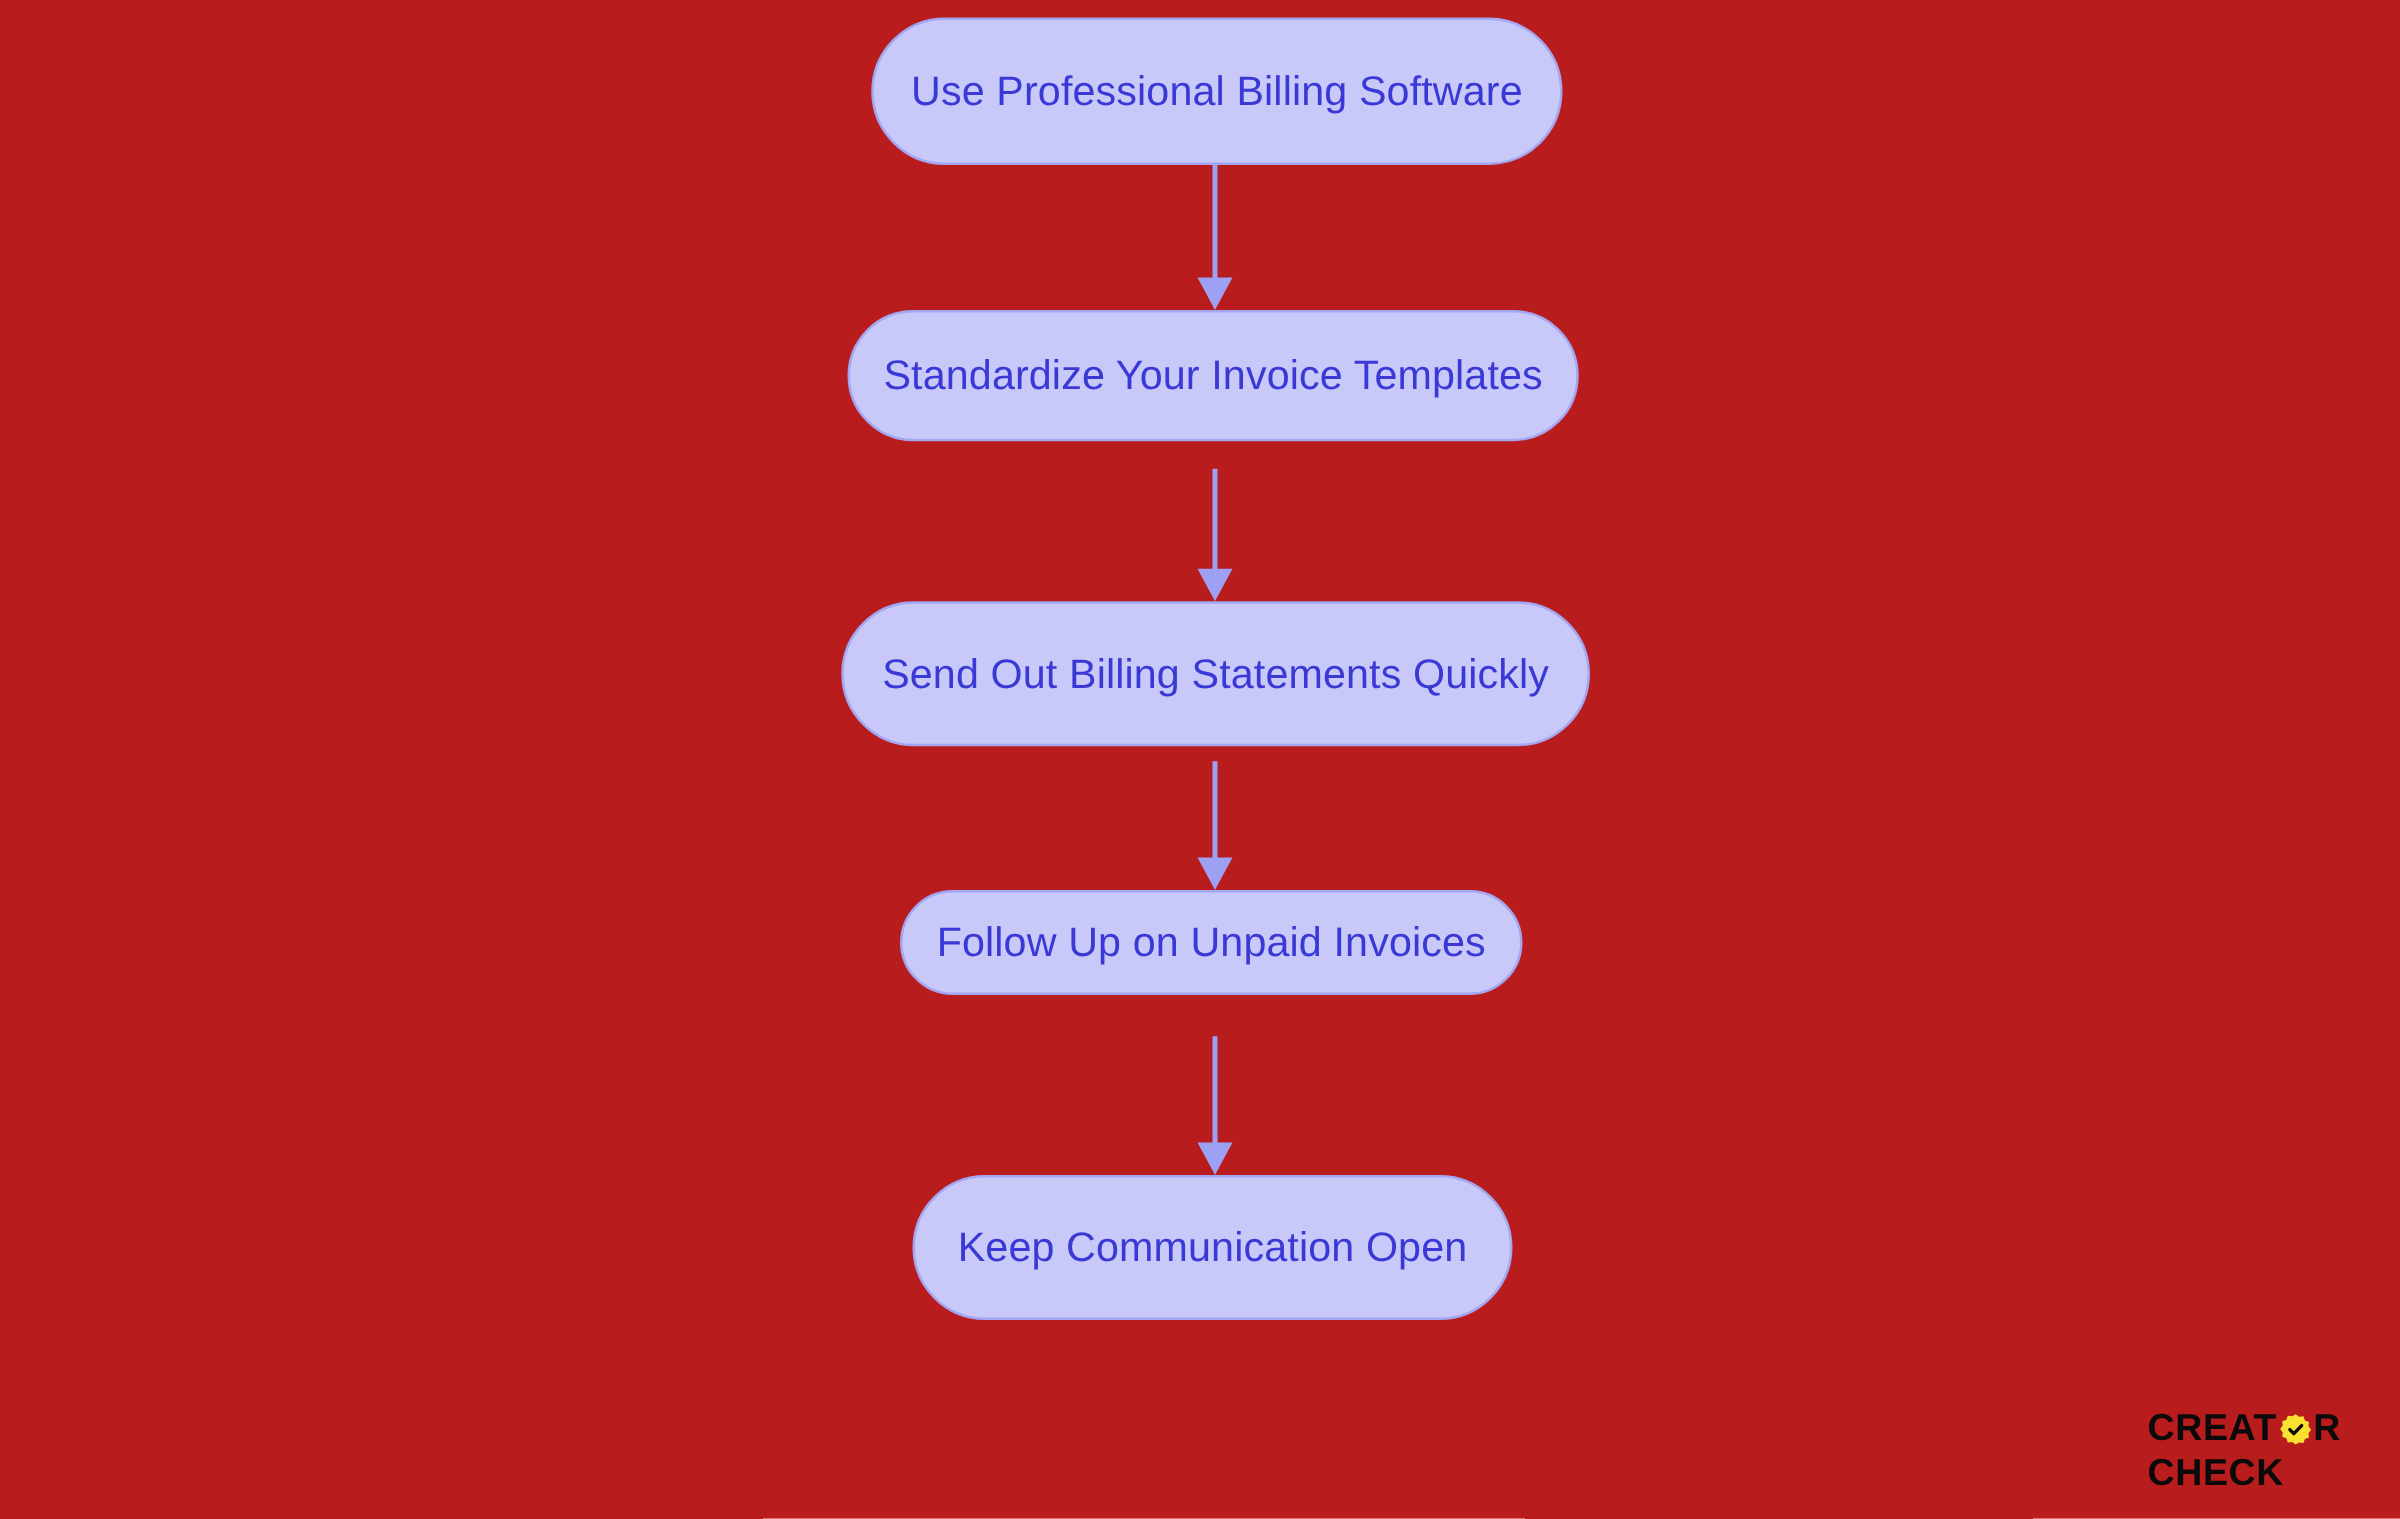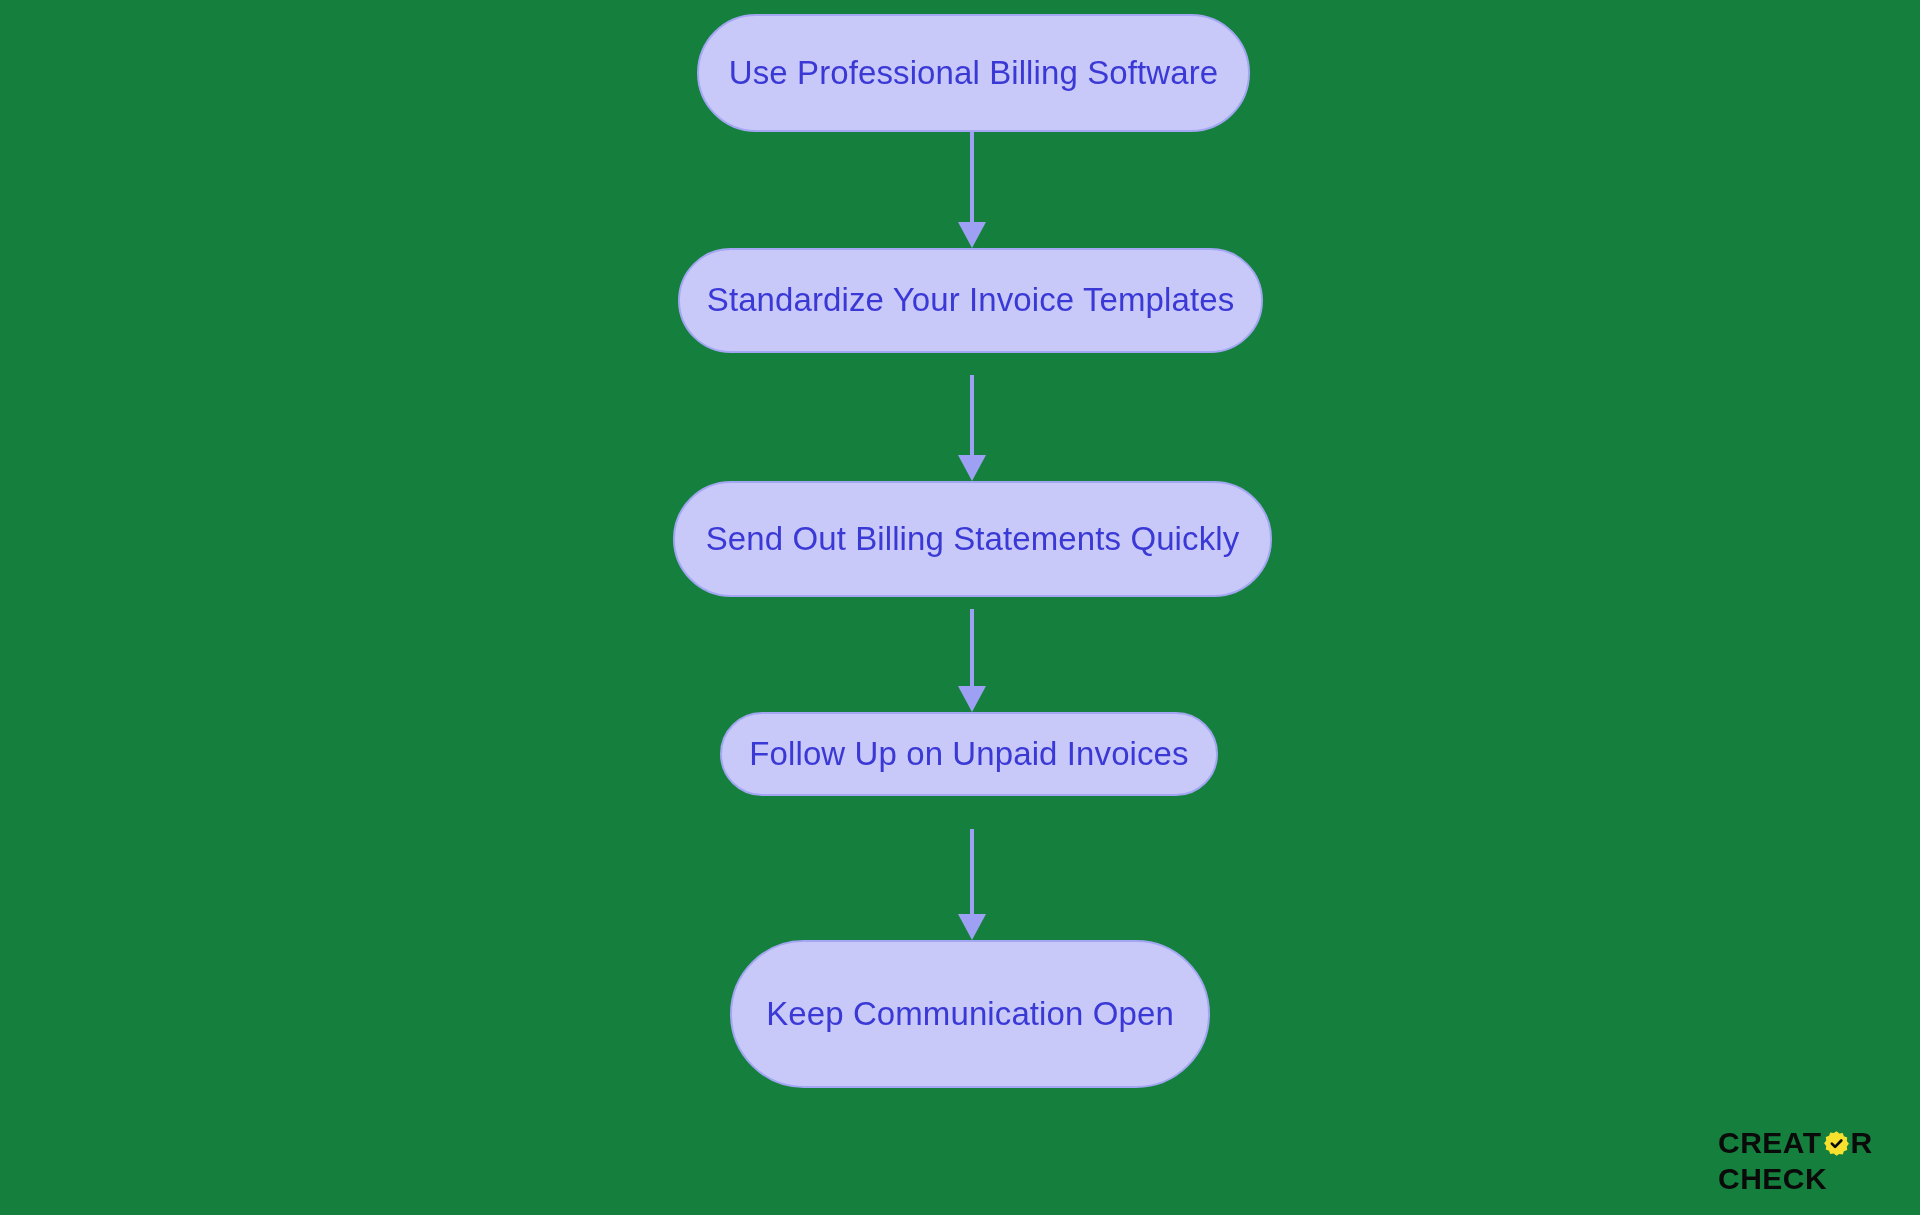--- a/index.html
+++ b/index.html
@@ -8,21 +8,21 @@
     padding: 0;
     background: #ffffff;
   }
   body {
     font-family: "Liberation Sans", sans-serif;
   }
   #canvas {
     position: relative;
     width: 1920px;
     height: 1215px;
-    background: #15803d;
+    background: #b91c1c;
     overflow: hidden;
   }
   .flow-node {
     position: absolute;
     box-sizing: border-box;
     display: flex;
     align-items: center;
     justify-content: center;
     background: #c8c9f9;
     border: 2px solid #a3a6f3;
@@ -118,21 +118,21 @@
   </div>
 
   <div class="flow-node" style="left:673px; top:481px; width:599px; height:116px;">
     <span class="flow-node-label">Send Out Billing Statements Quickly</span>
   </div>
 
   <div class="flow-node" style="left:720px; top:712px; width:498px; height:84px;">
     <span class="flow-node-label">Follow Up on Unpaid Invoices</span>
   </div>
 
-  <div class="flow-node" style="left:730px; top:940px; width:480px; height:148px;">
+  <div class="flow-node" style="left:730px; top:940px; width:480px; height:116px;">
     <span class="flow-node-label">Keep Communication Open</span>
   </div>
 
   <div class="brand-logo">
     <div class="brand-line">
       <span>CREAT</span>
       <span class="brand-badge">
         <svg width="27" height="27" viewBox="0 0 32 32" aria-hidden="true">
           <path fill="#f7e12e" d="M16 1.6l3.3 2.5 4.1-.5 1.4 3.9 3.9 1.4-.5 4.1 2.5 3.3-2.5 3.3.5 4.1-3.9 1.4-1.4 3.9-4.1-.5L16 30.4l-3.3-2.5-4.1.5-1.4-3.9-3.9-1.4.5-4.1L1.3 15.7l2.5-3.3-.5-4.1 3.9-1.4 1.4-3.9 4.1.5z"></path>
           <path fill="none" stroke="#0a0a0a" stroke-width="3.2" stroke-linecap="round" stroke-linejoin="round" d="M10.5 16.2l3.8 3.8 7.4-7.6"></path>

